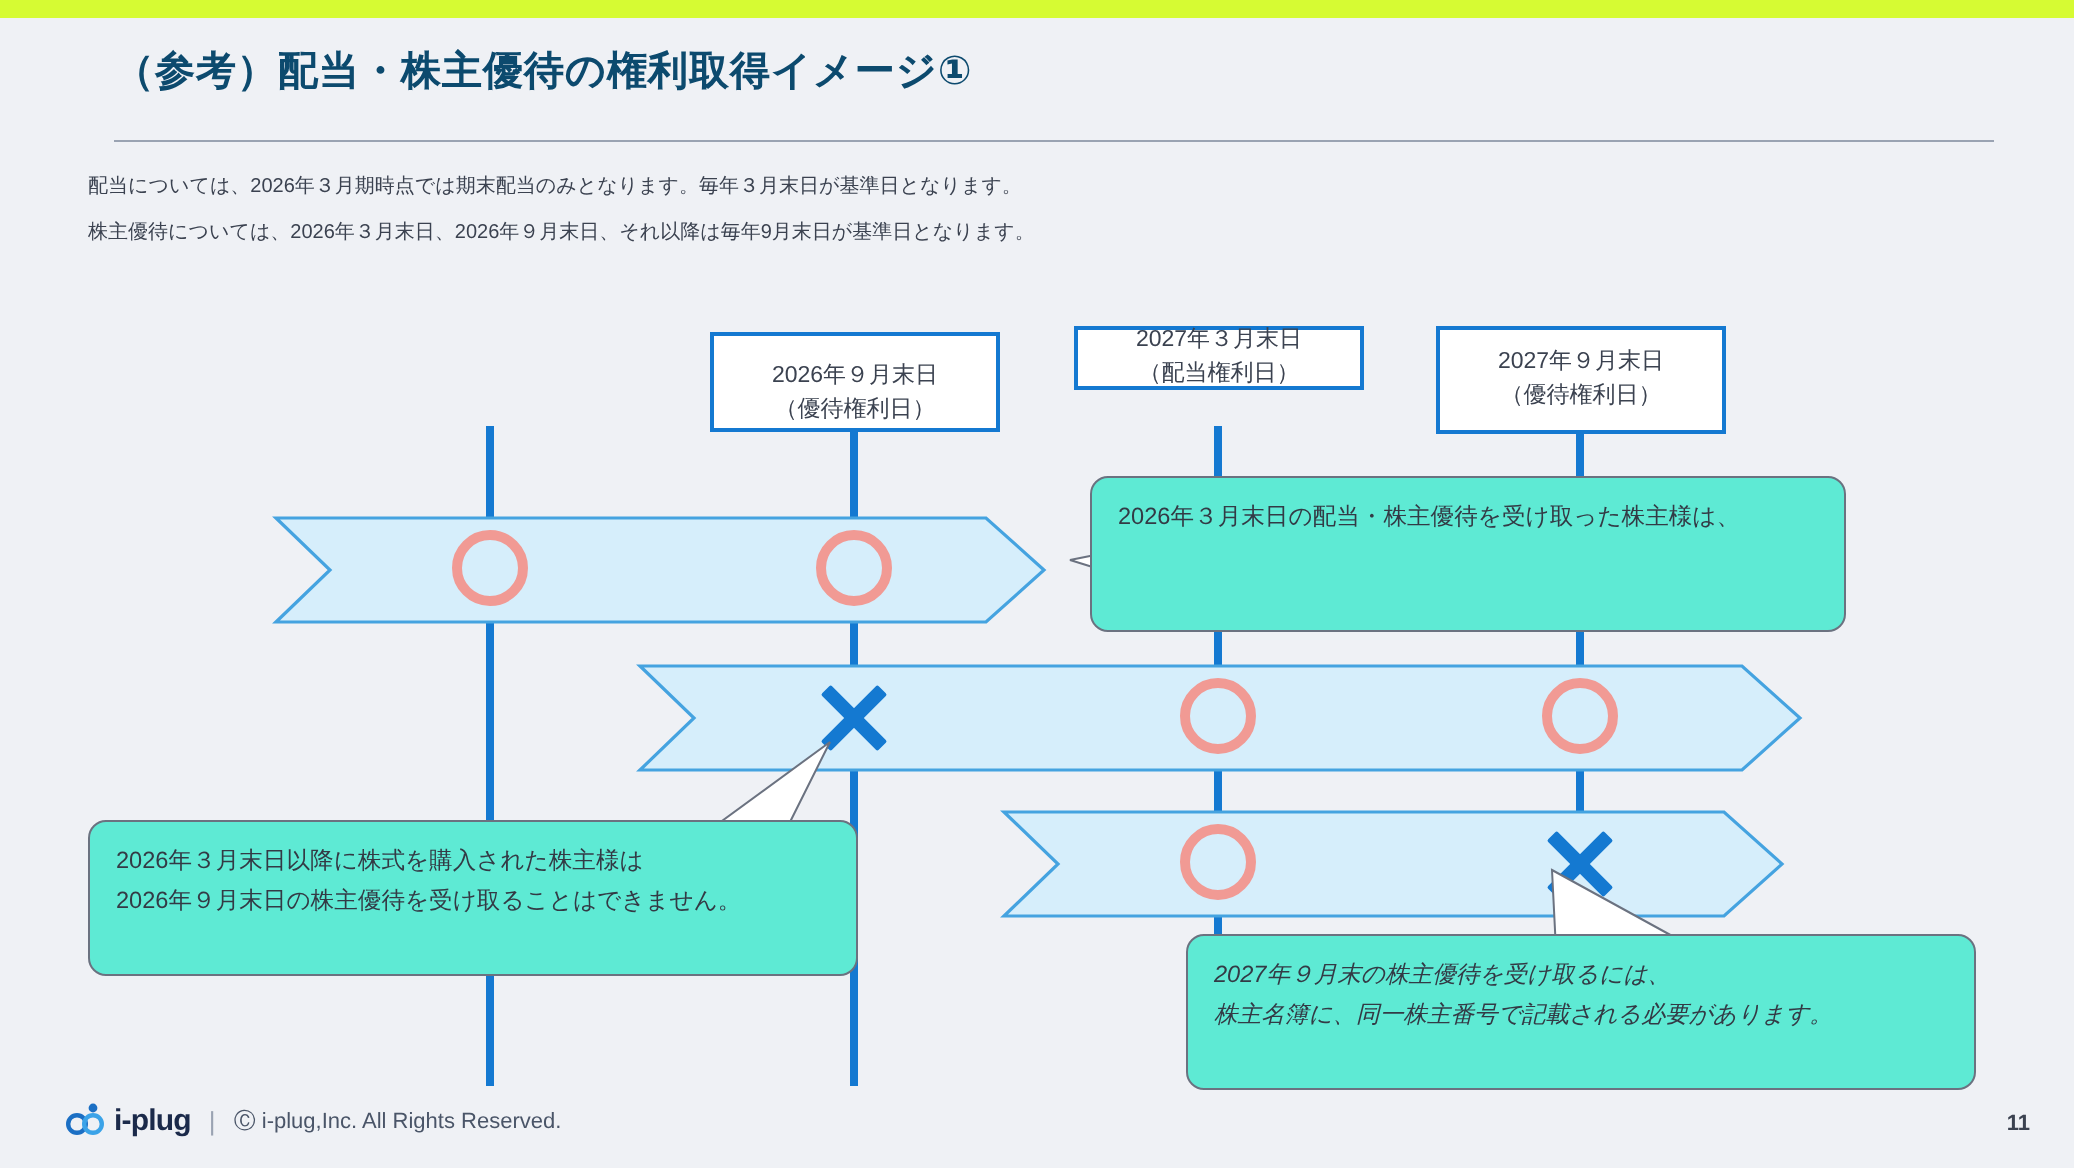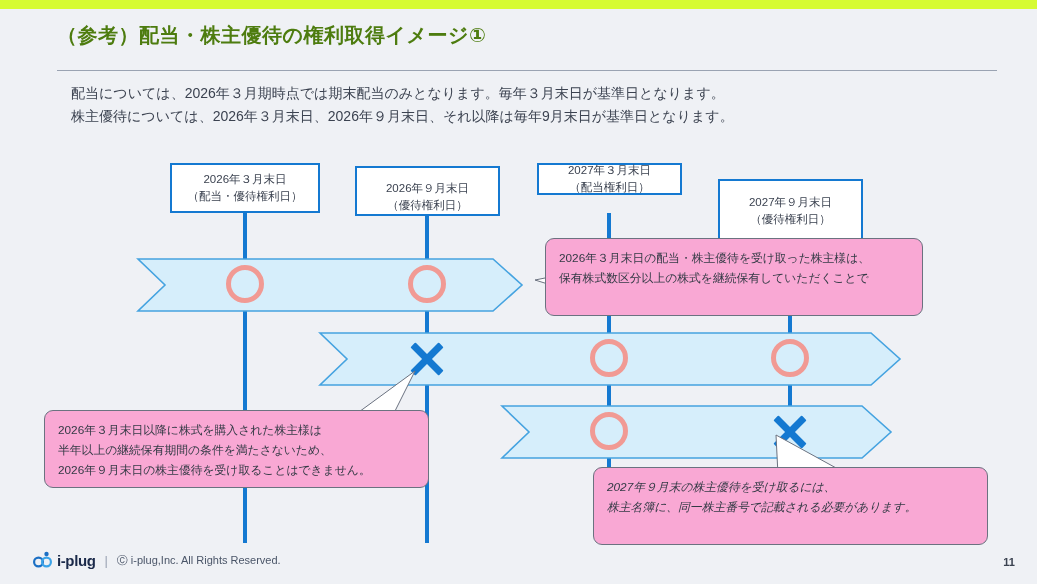--- a/index.html
+++ b/index.html
@@ -11,29 +11,29 @@
     -webkit-font-smoothing:antialiased;
   }
   .slide{position:absolute;inset:0;}
 
   
   .topbar{position:absolute;left:0;top:0;width:1037px;height:9px;background:#d6fb33;}
 
   
   .title{
     position:absolute;left:57px;top:22px;
-    font-size:20px;font-weight:bold;color:#4d7c0f;letter-spacing:.5px;
+    font-size:20px;font-weight:bold;color:#0c4a6e;letter-spacing:.5px;
     white-space:nowrap;
   }
   .title-rule{position:absolute;left:57px;top:70px;width:940px;height:1px;background:#9aa3b2;}
 
   
   .lead{
     position:absolute;left:44px;top:82px;width:900px;
-    font-size:14px;color:#3b4250;line-height:23px;margin-left:27px;
+    font-size:10px;color:#3b4250;line-height:23px;
   }
   .lead div{white-space:nowrap;}
 
   
   .vline{position:absolute;width:4px;background:#1479d1;}
 
   
   .datebox{
     position:absolute;box-sizing:border-box;
     background:#ffffff;border:2.5px solid #1479d1;
@@ -60,21 +60,21 @@
     position:absolute;left:50%;top:50%;width:7px;height:40px;
     background:#1479d1;border-radius:1px;
   }
   .marker-x i.a{transform:translate(-50%,-50%) rotate(45deg);}
   .marker-x i.b{transform:translate(-50%,-50%) rotate(-45deg);}
 
   
   .callout{position:absolute;}
   .callout .bubble{
     position:absolute;box-sizing:border-box;
-    background:#f9a8d4;border:1px solid #6b7280;border-radius:9px;
+    background:#5eead4;border:1px solid #6b7280;border-radius:9px;
     font-size:11.8px;color:#333a45;line-height:20px;
     padding:9px 13px;
   }
   .callout .bubble div{white-space:nowrap;}
   .callout svg{position:absolute;overflow:visible;}
 
   
   .footer-logo{position:absolute;left:33px;top:551px;display:flex;align-items:center;}
   .logo-mark{width:20px;height:18px;margin-right:4px;}
   .logo-text{
@@ -100,33 +100,29 @@
   <div class="lead">
     <div>配当については、2026年３月期時点では期末配当のみとなります。毎年３月末日が基準日となります。</div>
     <div>株主優待については、2026年３月末日、2026年９月末日、それ以降は毎年9月末日が基準日となります。</div>
   </div>
 
   <div class="vline" style="left:243px;top:213px;height:330px;"></div>
   <div class="vline" style="left:425px;top:213px;height:330px;"></div>
   <div class="vline" style="left:607px;top:213px;height:330px;"></div>
   <div class="vline" style="left:788px;top:213px;height:330px;"></div>
 
-  <div class="datebox" style="left:170px;top:163px;width:150px;height:50px;">
-    <span>2026年３月末日</span>
-    <span>（配当・優待権利日）</span>
-  </div>
   <div class="datebox" style="left:355px;top:166px;width:145px;height:50px;justify-content:flex-end;">
     <span>2026年９月末日</span>
     <span>（優待権利日）</span>
   </div>
   <div class="datebox" style="left:537px;top:163px;width:145px;height:32px;">
     <span>2027年３月末日</span>
     <span>（配当権利日）</span>
   </div>
-  <div class="datebox" style="left:718px;top:163px;width:145px;height:64px;margin-top:16px;">
+  <div class="datebox" style="left:718px;top:163px;width:145px;height:54px;">
     <span>2027年９月末日</span>
     <span>（優待権利日）</span>
   </div>
 
   <div class="band" style="left:138px;top:258px;width:390px;height:54px;">
     <svg width="390" height="54" viewBox="0 0 390 54">
       <polygon points="0,1 355,1 384,27 355,53 0,53 27,27" fill="#d6eefb" stroke="#45a3e0" stroke-width="1.6"></polygon>
     </svg>
   </div>
   <div class="marker-o" style="left:226px;top:265px;width:38px;height:38px;"></div>
@@ -158,31 +154,29 @@
         <i class="b"></i>
       </span>
   </div>
 
   <div class="callout" style="left:505px;top:236px;width:420px;height:90px;">
     <svg width="420" height="90" viewBox="0 0 420 90">
       <polygon points="30,44 120,26 120,72" fill="#ffffff" stroke="#6b7280" stroke-width="1"></polygon>
     </svg>
     <div class="bubble" style="left:40px;top:2px;width:378px;height:78px;">
       <div>2026年３月末日の配当・株主優待を受け取った株主様は、</div>
-      <div>保有株式数区分以上の株式を継続保有していただくことで</div>
     </div>
   </div>
 
   <div class="callout" style="left:40px;top:355px;width:400px;height:140px;">
     <svg width="400" height="140" viewBox="0 0 400 140">
       <polygon points="375,16 297,73 352,62" fill="#ffffff" stroke="#6b7280" stroke-width="1"></polygon>
     </svg>
     <div class="bubble" style="left:4px;top:55px;width:385px;height:78px;">
       <div>2026年３月末日以降に株式を購入された株主様は</div>
-      <div>半年以上の継続保有期間の条件を満たさないため、</div>
       <div>2026年９月末日の株主優待を受け取ることはできません。</div>
     </div>
   </div>
 
   <div class="callout" style="left:578px;top:425px;width:420px;height:125px;font-style:italic;">
     <svg width="420" height="125" viewBox="0 0 420 125">
       <polygon points="198,10 280,55 200,50" fill="#ffffff" stroke="#6b7280" stroke-width="1"></polygon>
     </svg>
     <div class="bubble" style="left:15px;top:42px;width:395px;height:78px;">
       <div>2027年９月末の株主優待を受け取るには、</div>

